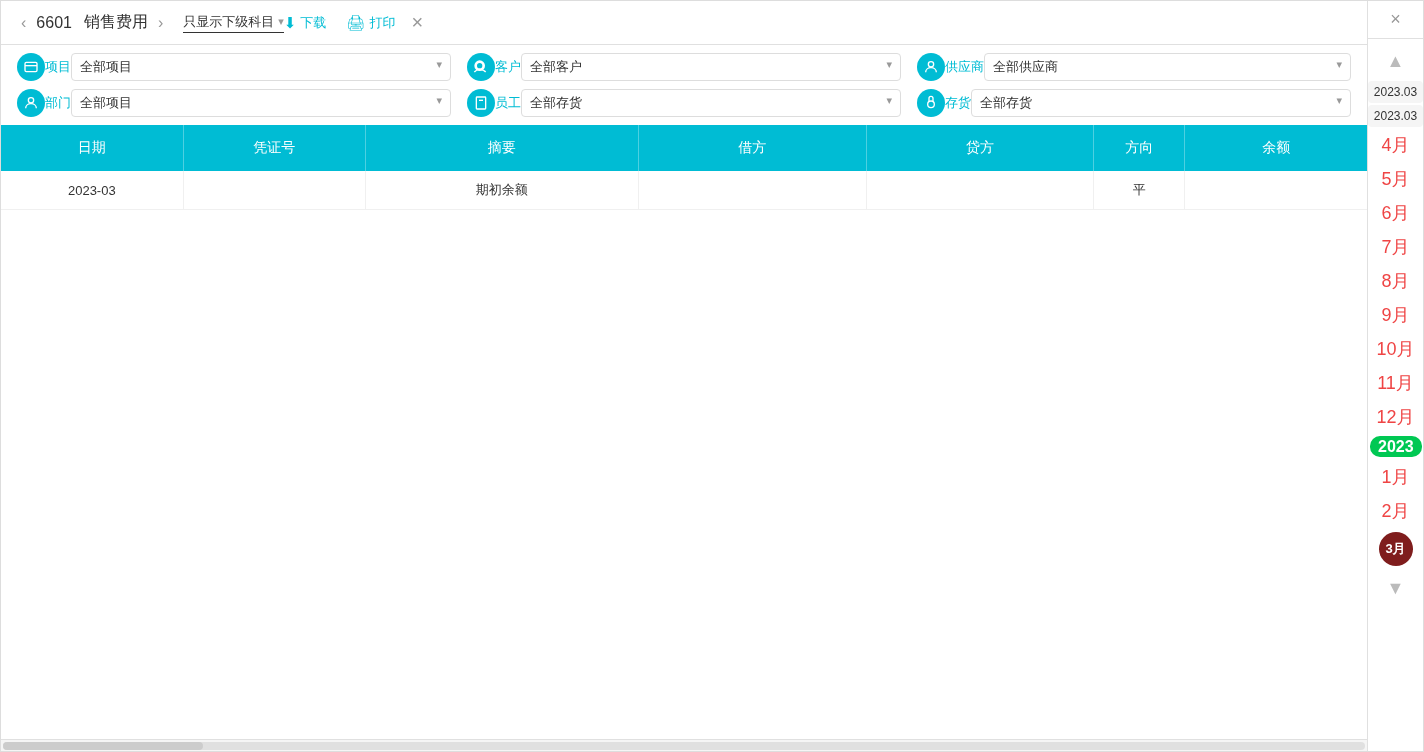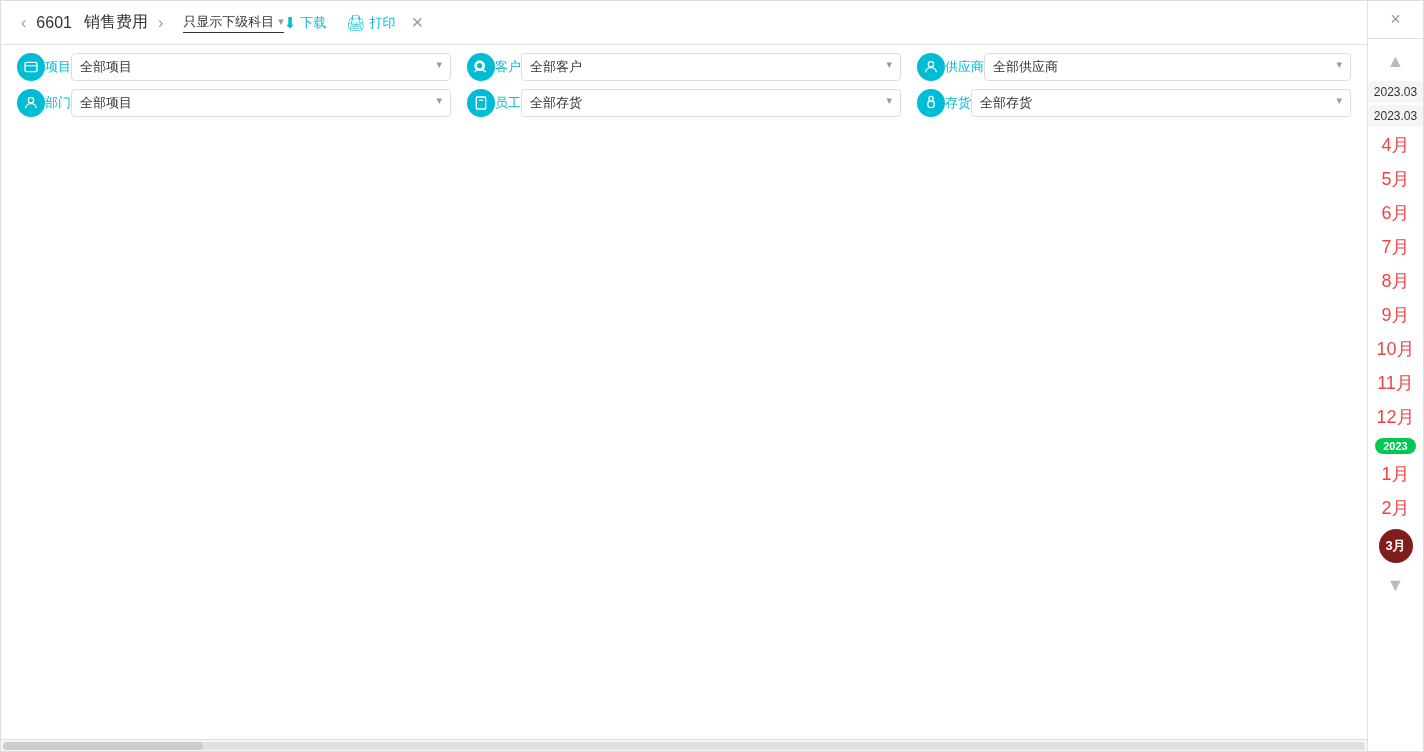--- a/index.html
+++ b/index.html
@@ -82,21 +82,21 @@
       <div class="sidebar-month-item">5月</div>
       <div class="sidebar-month-item">6月</div>
       <div class="sidebar-month-item">7月</div>
       <div class="sidebar-month-item">8月</div>
       <div class="sidebar-month-item">9月</div>
       <div class="sidebar-month-item">10月</div>
       <div class="sidebar-month-item">11月</div>
       <div class="sidebar-month-item">12月</div>
 
       <div style="width:100%;text-align:center;padding:4px 2px;">
-        <span style="background:#00c853;color:#fff;border-radius:10px;padding:2px 8px;font-size:11px;font-weight:bold;">2023</span>
+        <span style="background:#00c853;color:#fff;border-radius:10px;padding:2px 8px;font-size:16px;font-weight:bold;">2023</span>
       </div>
       <div class="sidebar-month-item">1月</div>
       <div class="sidebar-month-item">2月</div>
 
       <div style="width:100%;display:flex;justify-content:center;padding:4px 0;">
         <div style="background:#7f1d1d;color:#fff;border-radius:50%;width:34px;height:34px;display:flex;align-items:center;justify-content:center;font-size:13px;font-weight:bold;cursor:pointer;">3月</div>
       </div>
 
       <div style="width:100%;text-align:center;padding:4px 0;">
         <button class="sidebar-nav-btn">▼</button>
@@ -203,20 +203,46 @@
             </svg>
         </div>
         <span class="filter-label">存货</span>
         <div class="filter-select">
           <span>全部存货</span>
           <span class="chevron">▾</span>
         </div>
       </div>
     </div>
 
+    <div class="table-container">
+      <table>
+        <thead>
+          <tr>
+            <th class="col-date">日期</th>
+            <th class="col-voucher">凭证号</th>
+            <th class="col-summary">摘要</th>
+            <th class="col-debit">借方</th>
+            <th class="col-credit">贷方</th>
+            <th class="col-direction">方向</th>
+            <th class="col-balance">余额</th>
+          </tr>
+        </thead>
+        <tbody>
+          <tr class="table-row">
+            <td class="col-date">2023-03</td>
+            <td class="col-voucher"></td>
+            <td class="col-summary">期初余额</td>
+            <td class="col-debit"></td>
+            <td class="col-credit"></td>
+            <td class="col-direction">平</td>
+            <td class="col-balance"></td>
+          </tr>
+        </tbody>
+      </table>
+    </div>
 
     <div style="position:absolute;bottom:0;left:0;right:56px;">
       <div class="scrollbar-area">
         <div class="scrollbar-track">
           <div class="scrollbar-thumb"></div>
         </div>
       </div>
     </div>
   </div>
 </div>

